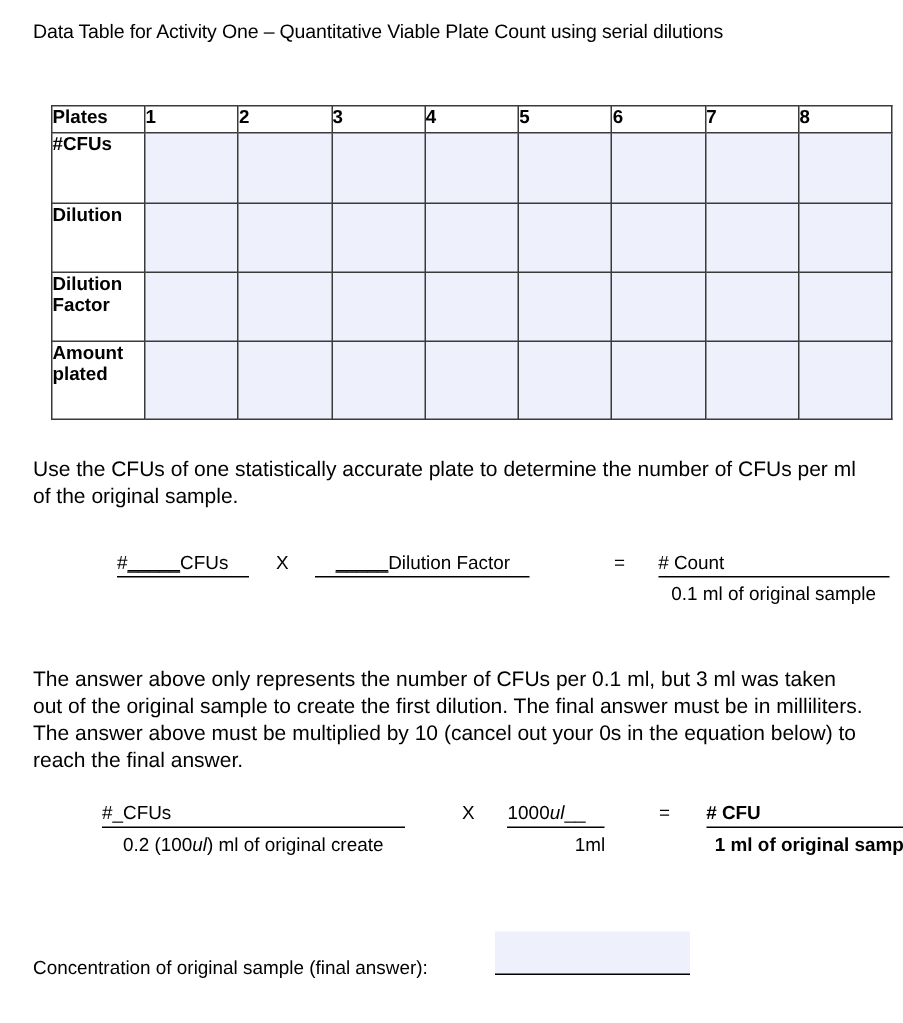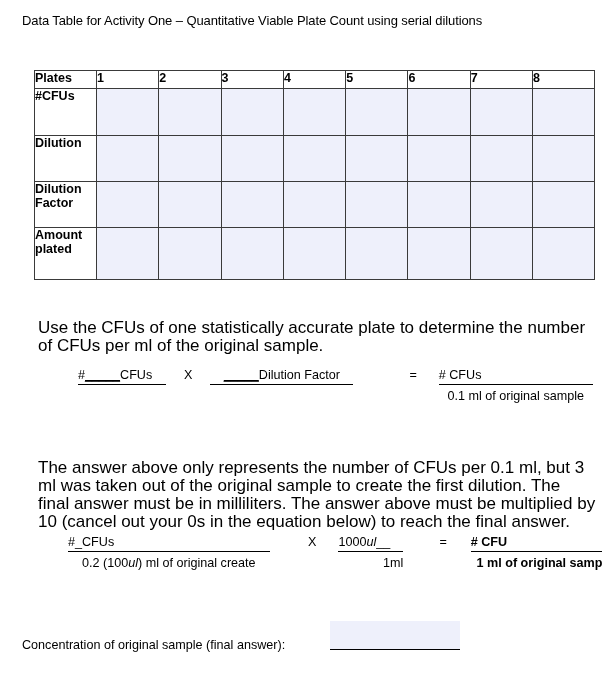--- a/index.html
+++ b/index.html
@@ -80,23 +80,23 @@
   .r-dilfactor td { height: 45px; }
   .r-amount td { height: 51px; }
   col.label-col { width: 62px; }
   col.data-col { width: 62.3px; }
 
   
   .para {
     position: absolute;
     left: 22px;
     width: 558px;
-    font-size: 17px;
+    font-size: 14px;
     line-height: 18px;
-    margin: 16px;
+    margin: 0;
   }
   #para-1 { top: 303px; }
   #para-2 { top: 443px; }
 
   
   .equation {
     position: absolute;
     left: 0;
     width: 491px;
     font-size: 12.6px;
@@ -265,21 +265,21 @@
     <div class="eq-row">
       <div class="eq-term t1">
         <div class="eq-num num-1"><span>#</span><span class="blank-u">_____</span><span>CFUs</span></div>
       </div>
       <div class="eq-op op-x">X</div>
       <div class="eq-term t2">
         <div class="eq-num num-2"><span class="blank-u">_____</span><span>Dilution Factor</span></div>
       </div>
       <div class="eq-op op-eq">=</div>
       <div class="eq-term t3">
-        <div class="eq-num num-3"># CFUs</div>
+        <div class="eq-num num-3"># Count</div>
         <div class="eq-den">0.1 ml of original sample</div>
       </div>
     </div>
   </div>
 
   <p class="para" id="para-2">The answer above only represents the number of CFUs per 0.1 ml, but 3 ml was taken out of the original sample to create the first dilution.  The final answer must be in milliliters.   The answer above must be multiplied by 10 (cancel out your 0s in the equation below) to reach the final answer.</p>
 
   <div class="equation" id="equation-2">
     <div class="eq-row">
       <div class="eq-term t1">

